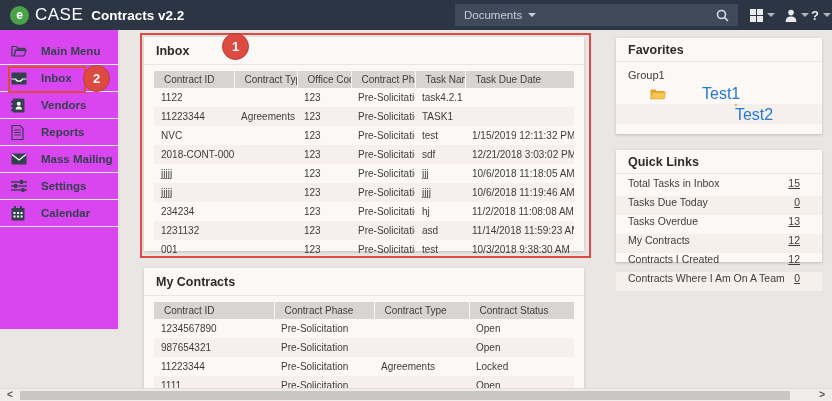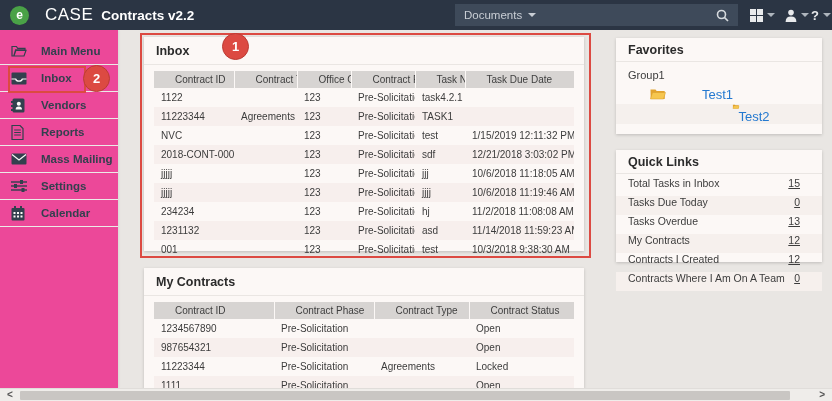--- a/index.html
+++ b/index.html
@@ -2,31 +2,31 @@
 <html><head>
 <meta charset="utf-8">
 <style>
   html,body{margin:0;padding:0;background:#e9e6e3;font-family:"Liberation Sans",sans-serif;}
   #app{position:relative;width:832px;height:401px;overflow:hidden;background:#e9e6e3;}
 
   
   .header{position:absolute;left:0;top:0;width:832px;height:30px;background:#2b3544;display:flex;align-items:center;z-index:20;}
   .logo{display:flex;align-items:center;margin-left:10px;}
   .logo-e{width:19px;height:19px;border-radius:50%;background:#4aa247;color:#fff;font-weight:bold;font-size:12px;line-height:19px;text-align:center;}
-  .logo-rest{color:#fff;font-size:17px;letter-spacing:.5px;margin-left:16px;}
+  .logo-rest{color:#fff;font-size:17px;letter-spacing:.5px;margin-left:6px;}
   .app-title{color:#fff;font-weight:bold;font-size:13.5px;margin-left:8px;}
   .searchbox{position:absolute;left:455px;top:4px;width:283px;height:22px;background:#3e4a5a;color:#c9ced5;
              font-size:11.5px;display:flex;align-items:center;padding:0 9px;box-sizing:border-box;}
   .caret{width:0;height:0;border-left:4px solid transparent;border-right:4px solid transparent;border-top:4px solid #c9ced5;display:inline-block;margin-left:6px;}
   .hdr-icon{position:absolute;top:0;height:30px;display:flex;align-items:center;color:#e8eaec;cursor:pointer;}
   .hdr-grid{left:750px;} .hdr-user{left:785px;} .hdr-help{left:811px;font-weight:bold;font-size:13px;}
   .hdr-icon .caret{border-top-color:#aeb5bd;margin-left:4px;}
 
   
-  .sidebar{position:absolute;left:0;top:30px;width:118px;height:358px;background:#ec4899;box-shadow:1px 0 2px rgba(0,0,0,.07);}
+  .sidebar{position:absolute;left:0;top:30px;width:118px;height:299px;background:#d946ef;box-shadow:1px 0 2px rgba(0,0,0,.07);}
   .side-list{padding-top:8px;}
   .side-item{height:26px;display:flex;align-items:center;padding-left:11px;border-bottom:1px solid #eceae7;cursor:pointer;}
   .side-item .s-ico{width:16px;height:16px;flex:0 0 16px;display:flex;align-items:center;}
   .side-label{font-weight:bold;font-size:11.5px;color:#33404e;margin-left:14px;white-space:nowrap;}
 
   
   .anno-rect{position:absolute;border:2px solid #dc4a42;pointer-events:none;z-index:15;}
   .anno-rect.inbox-item{left:8px;top:66px;width:74px;height:23px;}
   .anno-rect.inbox-panel{left:140px;top:33px;width:447px;height:221px;}
   .anno-circle{position:absolute;width:25px;height:25px;border-radius:50%;background:#dc4a42;border:1px solid #bb3b34;
@@ -38,31 +38,31 @@
   .card-title{height:27px;display:flex;align-items:center;padding:0 12px;font-weight:bold;font-size:12.5px;color:#2b2b2b;border-bottom:1px solid #eae6e3;}
   .inbox-card{left:144px;top:37px;width:440px;height:214px;}
   .mycontracts-card{left:144px;top:268px;width:440px;height:121px;overflow:hidden;}
   .fav-card{left:616px;top:38px;width:206px;height:96px;}
   .ql-card{left:616px;top:150px;width:206px;height:112px;}
 
   
   .tbl-wrap{padding:6px 10px 0 10px;}
   table.data-table{table-layout:fixed;border-collapse:collapse;width:420px;}
   table.data-table th{background:#d7d4d2;color:#3e3e3e;font-weight:normal;font-size:10px;text-align:left;
-                      padding:3px 21px;border-right:1px solid #fcf8f6;white-space:nowrap;overflow:hidden;cursor:pointer;}
+                      padding:3px 10px;border-right:1px solid #fcf8f6;white-space:nowrap;overflow:hidden;cursor:pointer;}
   table.data-table th:last-child{border-right:none;}
   table.data-table td{font-size:10px;color:#3c3c3c;padding:4px 7px;white-space:nowrap;overflow:hidden;}
   table.data-table tbody tr{cursor:pointer;}
   table.data-table tbody tr:nth-child(even){background:#f7efed;}
 
   
   .fav-group{padding:7px 12px 3px 12px;font-size:11px;color:#3c3c3c;}
   .fav-row{height:20px;display:flex;align-items:center;padding-left:34px;cursor:pointer;}
   .fav-row.alt{background:#f5f0ed;flex-direction:column;}
-  .fav-link{margin-left:36px;font-size:13px;color:#2479d0;text-decoration:none;}
+  .fav-link{margin-left:36px;font-size:16px;color:#2479d0;text-decoration:none;}
 
   
   .ql-body{padding-top:3px;}
   .ql-row{height:19px;display:flex;align-items:flex-start;padding:0 22px 0 12px;cursor:pointer;}
   .ql-row:nth-child(even){background:#f6f0ed;}
   .ql-label{font-size:10.5px;color:#3c3c3c;}
   .ql-value{margin-left:auto;font-size:10.5px;color:#3c3c3c;text-decoration:underline;}
 
   
   .hscroll{position:absolute;left:0;top:388px;width:832px;height:13px;background:#efedea;border-top:1px solid #e0ddda;box-sizing:border-box;z-index:30;}

